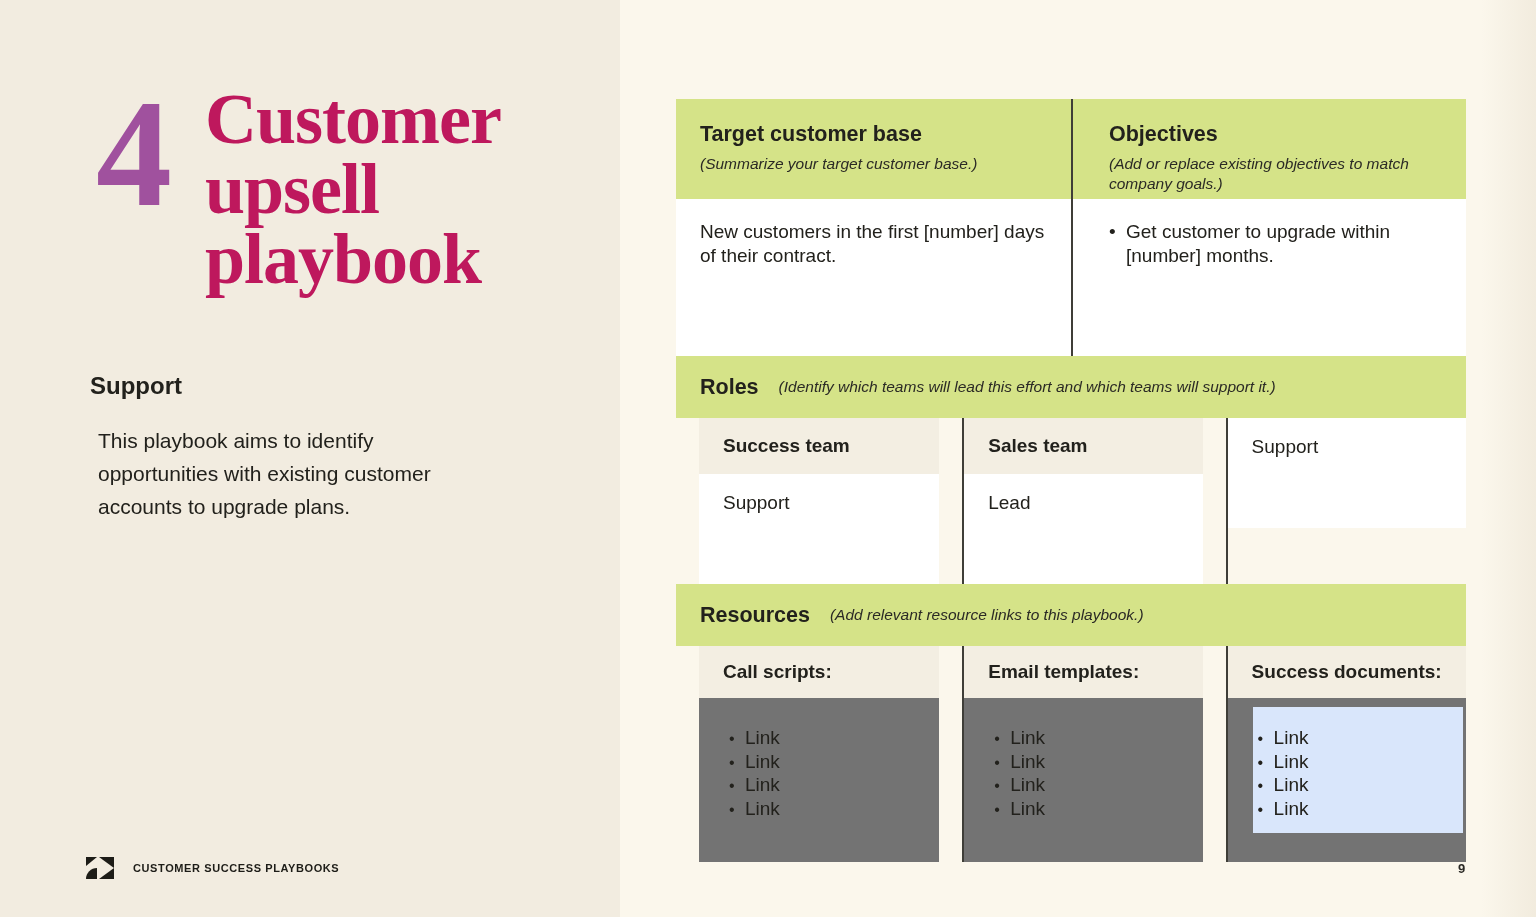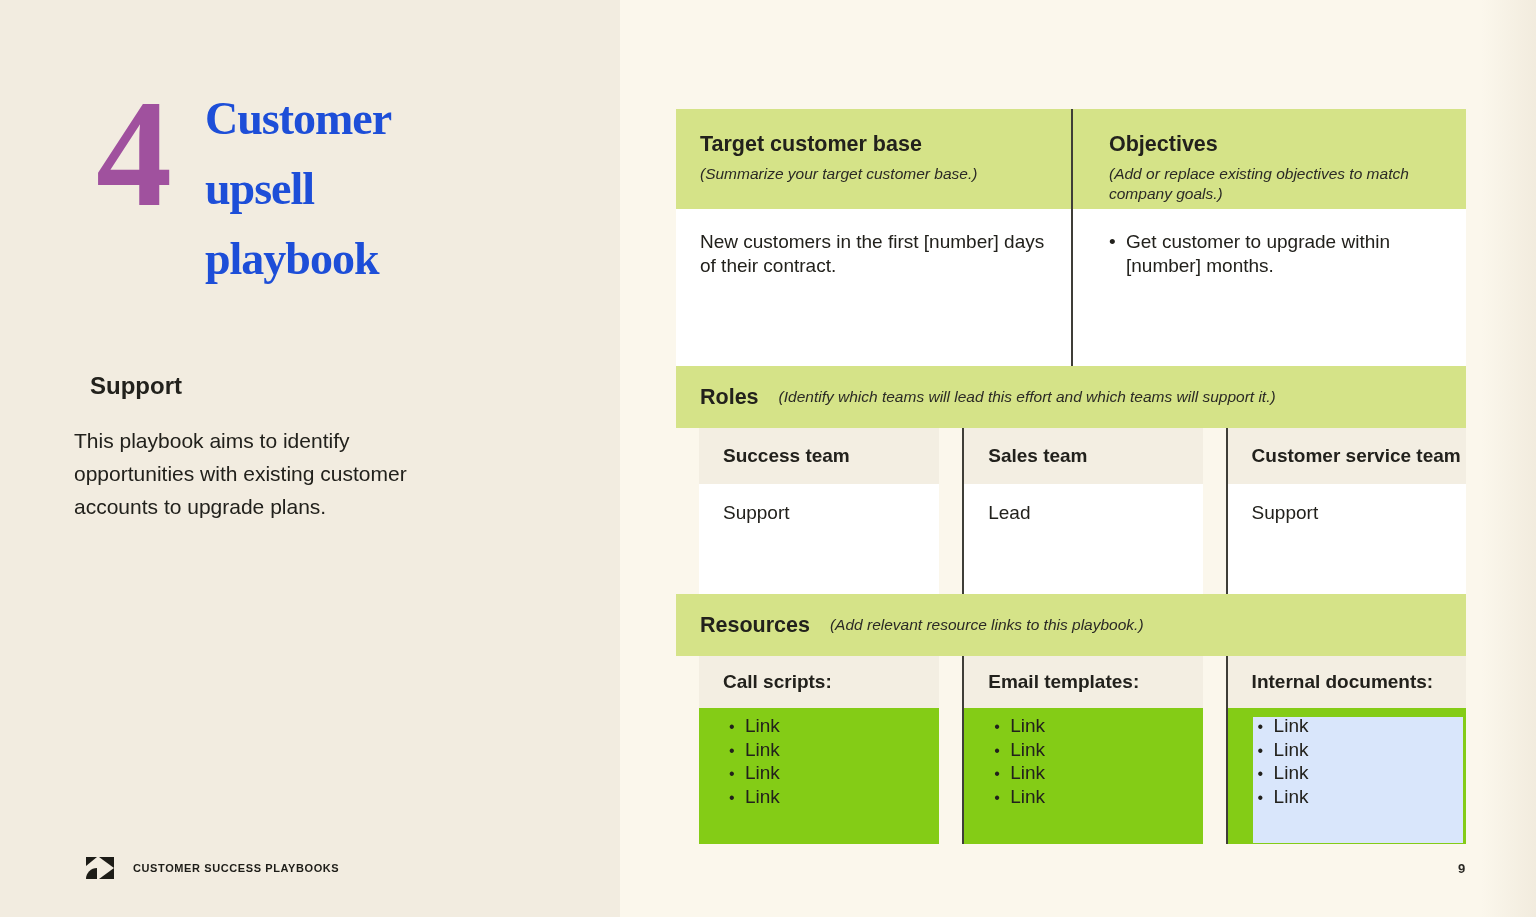--- a/index.html
+++ b/index.html
@@ -10,56 +10,56 @@
   
   .left-panel{position:absolute;left:0;top:0;width:620px;height:917px;background:#f2ece0;}
   .chapter-number{
     position:absolute;left:96px;top:84px;
     font-family:"Liberation Serif",serif;font-weight:700;
     font-size:152px;line-height:140px;color:#a0519e;
   }
   .chapter-title{
     position:absolute;left:205px;top:84px;
     font-family:"Liberation Serif",serif;font-weight:700;
-    font-size:46px;line-height:70px;color:#1d4ed8;letter-spacing:-1px;
+    font-size:72px;line-height:70px;color:#be185d;letter-spacing:-1px;
   }
   .chapter-title span{display:block;}
   .overview-heading{position:absolute;left:90px;top:372px;font-size:24px;font-weight:700;}
-  .overview-text{position:absolute;left:74px;top:424px;width:372px;font-size:21px;line-height:33px;}
+  .overview-text{position:absolute;left:98px;top:424px;width:372px;font-size:21px;line-height:33px;}
   .footer{position:absolute;left:84px;top:856px;display:flex;align-items:center;gap:17px;text-align:center;}
   .logo svg{display:block;}
   .brand-text{font-size:11px;font-weight:700;letter-spacing:0.6px;color:#1d1c17;}
   
   .right-panel{position:absolute;left:620px;top:0;width:916px;height:917px;background:#fbf7ec;}
   .right-panel::after{
     content:"";position:absolute;right:0;top:0;width:55px;height:100%;pointer-events:none;
     background:linear-gradient(to right, rgba(234,226,210,0), rgba(234,226,210,0.55));
   }
   .page-number{position:absolute;left:838px;top:861px;font-size:13px;font-weight:700;color:#2a2925;}
   
-  .playbook-table{position:absolute;left:56px;top:109px;width:790px;}
+  .playbook-table{position:absolute;left:56px;top:99px;width:790px;}
   .divided > * + *{border-left:2px solid #3f3e38;}
   .sec1{display:flex;}
   .sec1 .col{width:50%;box-sizing:border-box;}
   .cell-head{background:#d5e388;height:100px;padding:23px 18px 0 24px;box-sizing:border-box;}
   .col-obj .cell-head{padding-left:36px;}
   .th{font-size:21.5px;font-weight:700;margin:0 0 7px 0;}
   .hint{font-size:15.5px;font-style:italic;line-height:20px;color:#2b2a25;}
   .cell-body{background:#ffffff;height:157px;padding:21px 20px 0 24px;box-sizing:border-box;font-size:19px;line-height:24px;}
   .col-obj .cell-body{padding-left:36px;}
   .bullet{position:relative;padding-left:17px;}
   .bullet::before{content:"\2022";position:absolute;left:0;}
   .band{height:62px;background:#d5e388;display:flex;align-items:center;gap:20px;padding-left:24px;box-sizing:border-box;}
   .band .th{margin:0;}
   .cols3{display:flex;}
   .cols3 .c{width:33.3333%;box-sizing:border-box;margin-left:23px;}
   .sub{background:#f3eee2;height:56px;padding:17px 0 0 24px;box-sizing:border-box;font-size:19px;font-weight:700;}
   .val{background:#ffffff;height:110px;padding:18px 0 0 24px;box-sizing:border-box;font-size:19px;}
   .sub-res{height:52px;padding-top:15px;}
-  .links-cell{background:#84cc16;height:136px;padding:6px 0 0 30px;box-sizing:border-box;position:relative;}
+  .links-cell{background:#737373;height:164px;padding:28px 0 0 30px;box-sizing:border-box;position:relative;}
   .link-list{position:relative;z-index:1;}
   .link-item{font-size:19px;line-height:23.5px;position:relative;padding-left:16px;}
   .link-item::before{content:"\2022";position:absolute;left:0;font-size:16px;top:1px;}
   .selection-highlight{position:absolute;left:25px;top:9px;width:210px;height:126px;background:#d9e6fb;z-index:0;}
 </style>
 </head>
 <body>
 
 <div class="left-panel">
   <div class="chapter-number">4</div>
@@ -116,21 +116,20 @@
     <div class="cols3 divided">
       <div class="c">
         <div class="sub">Success team</div>
         <div class="val">Support</div>
       </div>
       <div class="c">
         <div class="sub">Sales team</div>
         <div class="val">Lead</div>
       </div>
       <div class="c">
-        <div class="sub">Customer service team</div>
         <div class="val">Support</div>
       </div>
     </div>
 
     <div class="band">
       <div class="th">Resources</div>
       <div class="hint">(Add relevant resource links to this playbook.)</div>
     </div>
     <div class="cols3 divided">
       <div class="c">
@@ -149,21 +148,21 @@
         <div class="links-cell">
           <div class="link-list">
             <div class="link-item">Link</div>
             <div class="link-item">Link</div>
             <div class="link-item">Link</div>
             <div class="link-item">Link</div>
           </div>
         </div>
       </div>
       <div class="c">
-        <div class="sub sub-res">Internal documents:</div>
+        <div class="sub sub-res">Success documents:</div>
         <div class="links-cell">
           <div class="selection-highlight"></div>
           <div class="link-list">
             <div class="link-item">Link</div>
             <div class="link-item">Link</div>
             <div class="link-item">Link</div>
             <div class="link-item">Link</div>
           </div>
         </div>
       </div>

